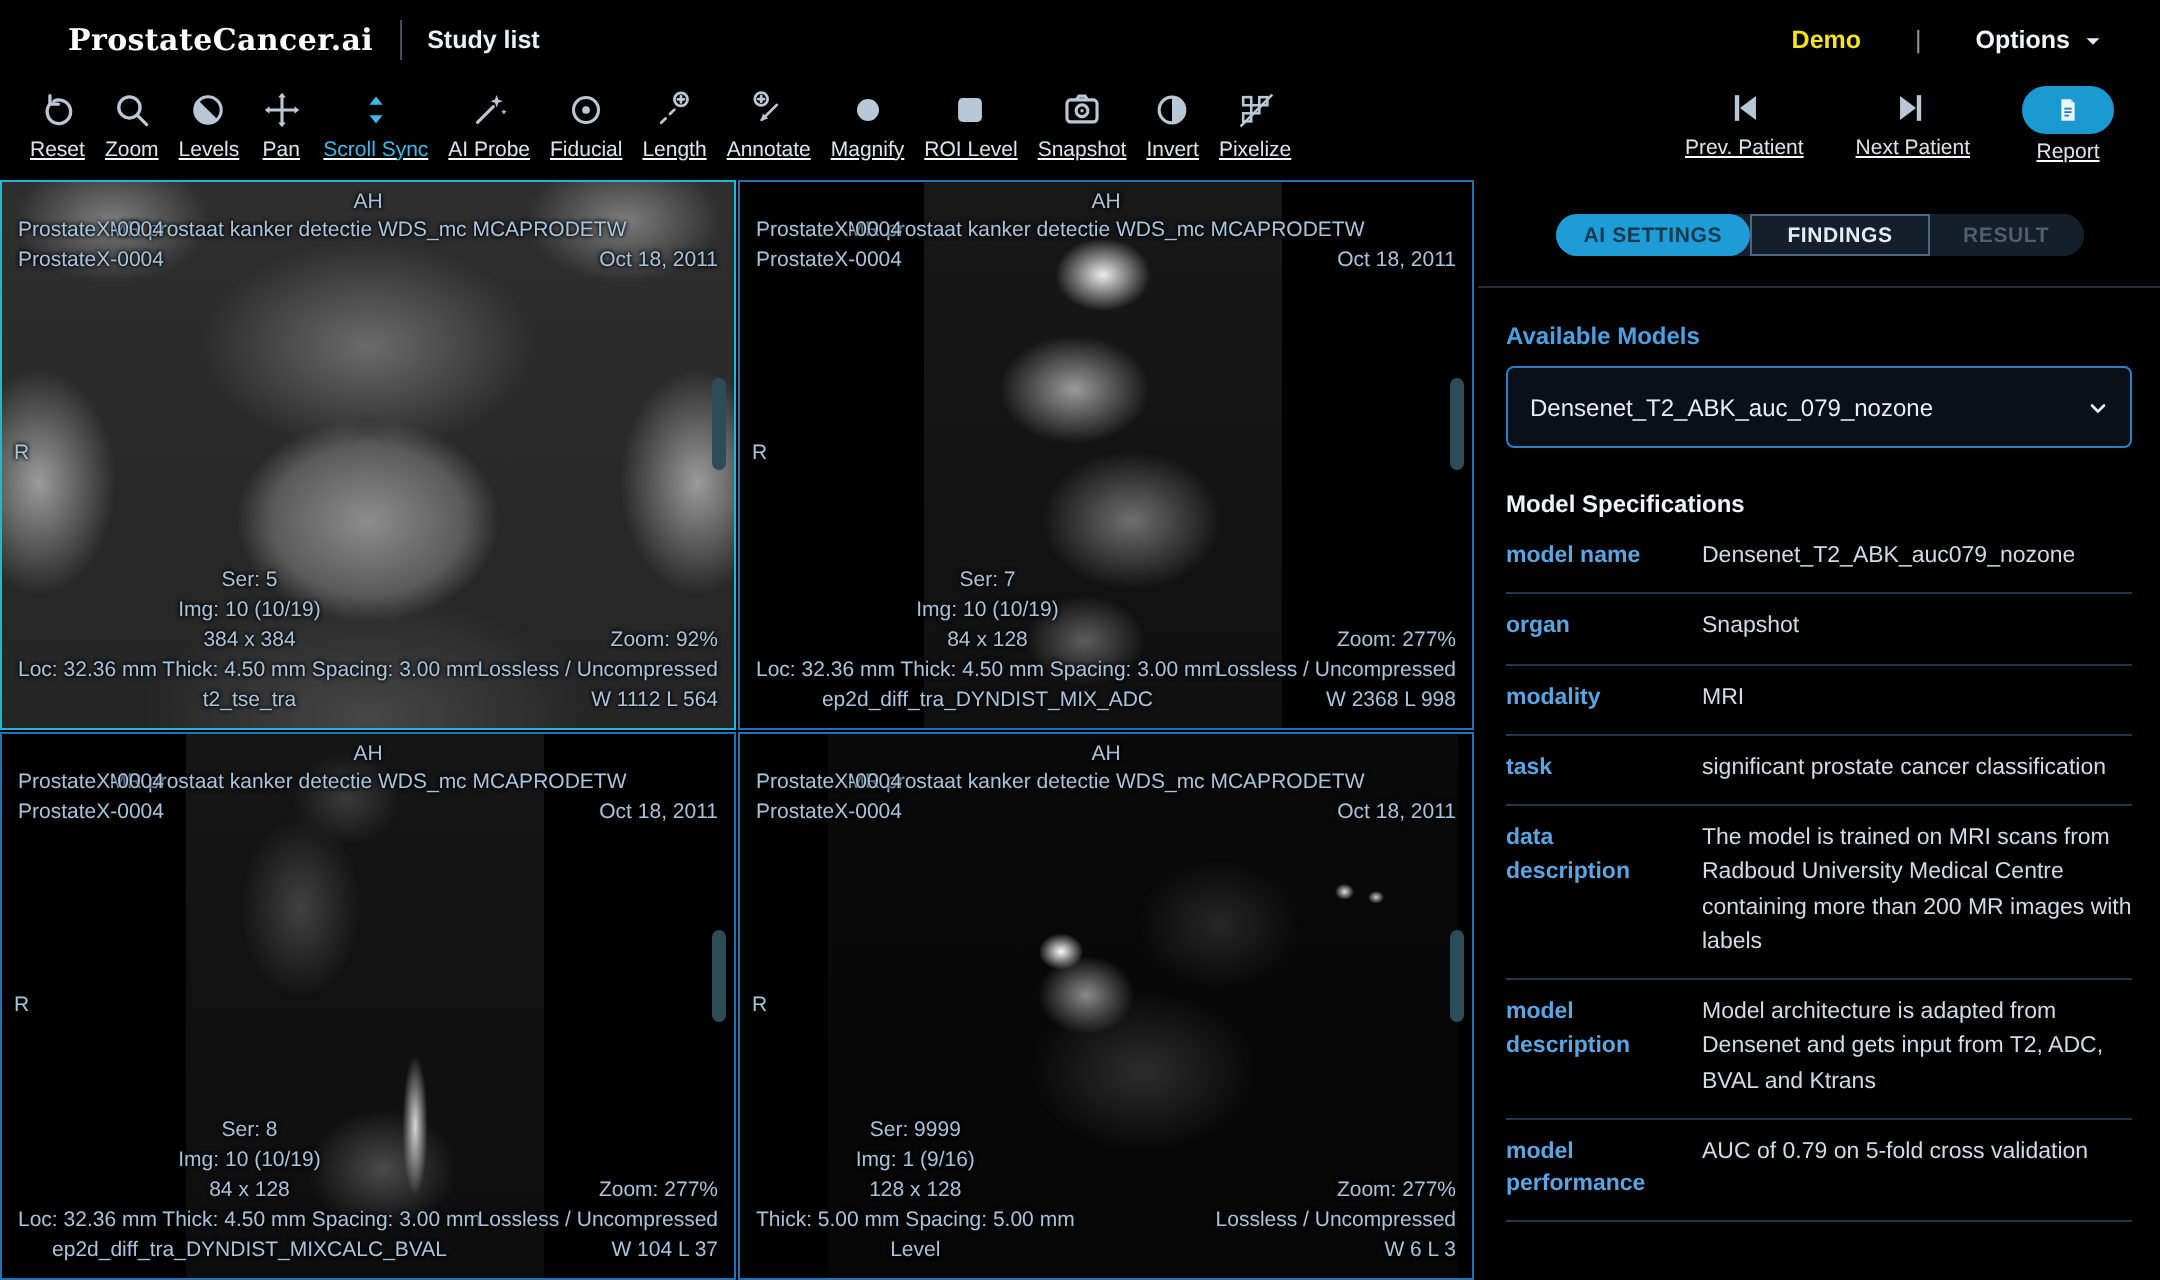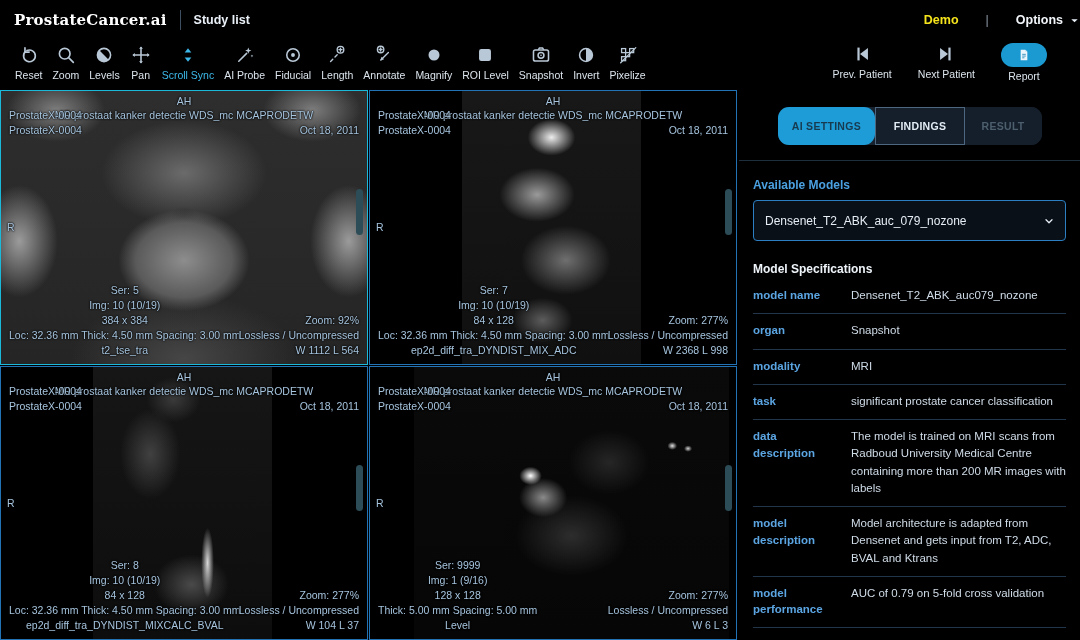--- a/index.html
+++ b/index.html
@@ -1,30 +1,30 @@
 <!DOCTYPE html>
 <html><head>
 <meta charset="utf-8">
 <style>
   * { box-sizing: border-box; margin: 0; padding: 0; }
   html,body { width:1080px; height:640px; overflow:hidden; }
   body { background:#000; font-family:"Liberation Sans", sans-serif; color:#fff; position:relative; }
 
   
-  .header { height:40px; display:flex; align-items:center; padding:0 0 0 14px; }
+  .header { height:40px; display:flex; align-items:center; padding:0 28px 0 14px;margin-left:20px; }
   .logo { font-family:"DejaVu Serif", serif; font-weight:bold; font-size:15px; color:#fff; letter-spacing:.2px; }
   .logo-sep { width:1px; height:20px; background:#3d4f60; margin:0 13px; }
   .study-list { font-size:12.5px; font-weight:bold; color:#e9f0f7; }
   .header-right { margin-left:auto; display:flex; align-items:center; gap:27px; font-size:12.5px; }
   .demo { color:#f5e31c; font-weight:bold; }
   .hdr-pipe { color:#8a97a5; }
   .options { display:flex; align-items:center; gap:6px; font-weight:bold; color:#f2f6fa; cursor:default; }
 
   
-  .toolbar { height:50px; display:flex; align-items:center; padding:0 28px 6px 10px; }
+  .toolbar { height:50px; display:flex; align-items:center; padding:0 18px 6px 10px;text-decoration:underline; }
   .tool { display:flex; flex-direction:column; align-items:center; gap:3px; padding:0 5px; color:#b9c8d6; }
   .tool .lbl { font-size:10.5px; color:#dbe4ec; white-space:nowrap; }
   .tool.active { color:#3cb9ea; }
   .tool.active .lbl { color:#3cb9ea; }
   .tool svg { display:block; }
   .toolbar-right { margin-left:auto; display:flex; align-items:flex-start; gap:16px; }
   .report-pill { width:46px; height:24px; background:#1b9ad2; border-radius:12px; display:flex; align-items:center; justify-content:center; }
 
   
   .main { display:flex; height:550px; }
@@ -73,21 +73,21 @@
   .ov-study-center{ top:17px; left:0; right:0; text-align:center; }
   .ov-pid  { top:32px; left:8px; }
   .ov-date { top:32px; right:8px; text-align:right; }
   .ov-r { left:6px; top:50%; transform:translateY(-50%); }
   .ov-bl { left:8px; bottom:6px;text-align:center; }
   .ov-br { right:8px; bottom:6px; text-align:right; }
   .scroll-pill { position:absolute; right:4px; top:calc(50% - 38px); width:7px; height:46px; border-radius:4px; background:#2c4d58; }
 
   
   .rpanel { flex:1; margin-left:2px; padding:0 14px; background:#000; }
-  .tabs { margin:17px auto 0; width:264px; height:38px; display:flex; border-radius:11px; background:#18222e; }
+  .tabs { margin:17px auto 0; width:264px; height:21px; display:flex; border-radius:11px; background:#18222e; }
   .tab { display:flex; align-items:center; justify-content:center; font-size:10.5px; font-weight:bold; letter-spacing:.3px; cursor:default; }
   .tab-active  { flex:1.12; background:#1e9cd7; color:#173a4f; border-radius:11px; }
   .tab-mid     { flex:1.0; background:#141f2b; color:#e3ecf4; border:1px solid #4e6780; }
   .tab-disabled{ flex:0.88; background:#141f2b; color:#4d5e6d; border-radius:0 11px 11px 0; }
   .rp-divider { height:1px; background:#1f2e3d; margin:15px -14px 0; }
   .models-label { margin-top:17px; color:#4aa0e0; font-weight:bold; font-size:12px; }
   .model-select { margin-top:8px; height:41px; border:1px solid #2b7fc2; border-radius:4px; background:#0a1017;
                   display:flex; align-items:center; justify-content:space-between; padding:0 10px 0 11px; font-size:12px; color:#e6edf4; cursor:default; }
   .specs-title { margin-top:21px; font-weight:bold; font-size:12px; color:#eef4f9; }
   .specs { margin-top:3px; }

